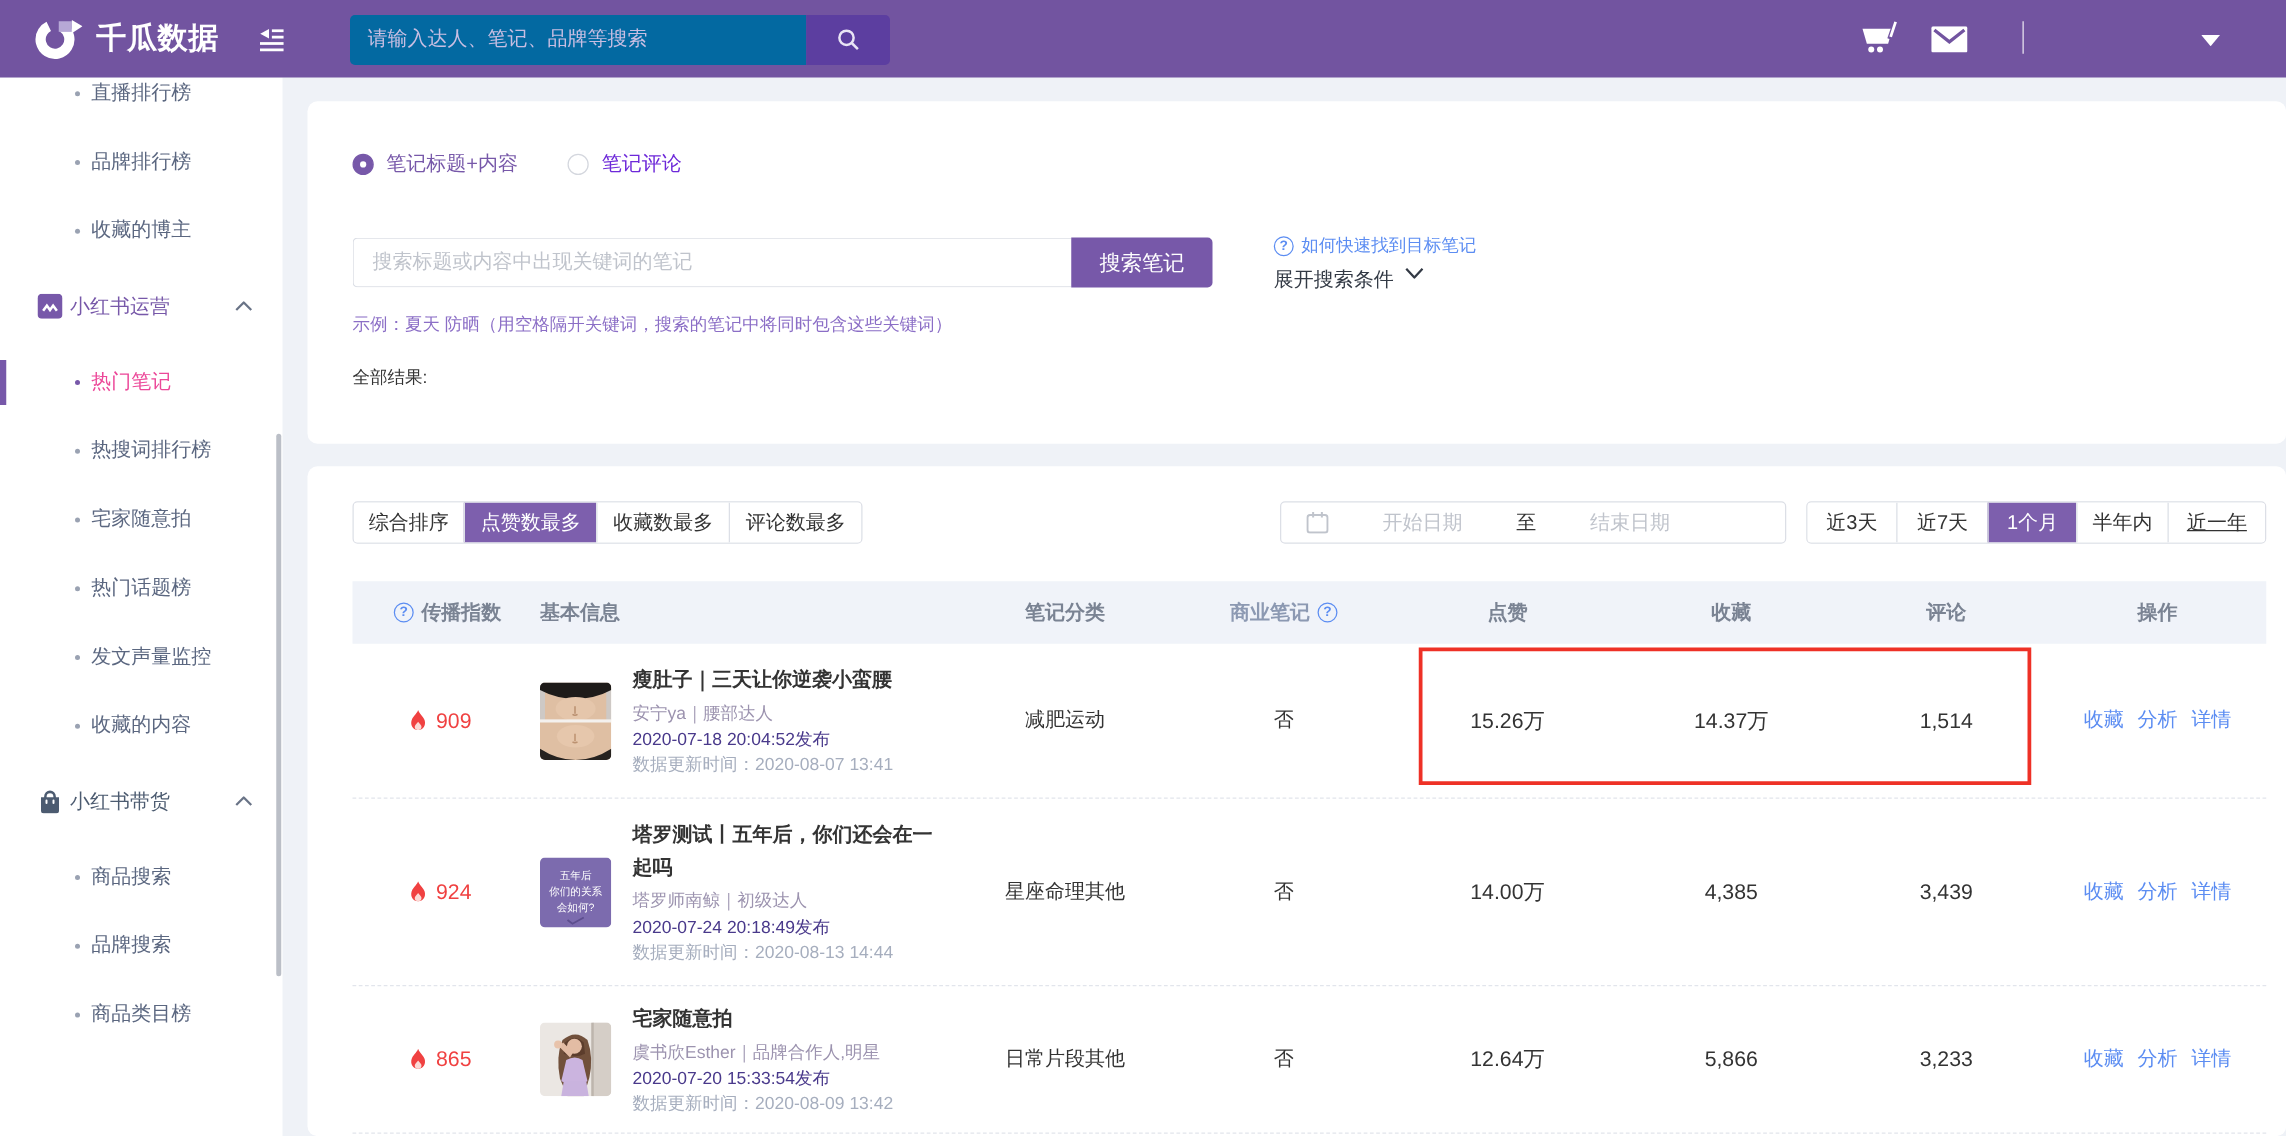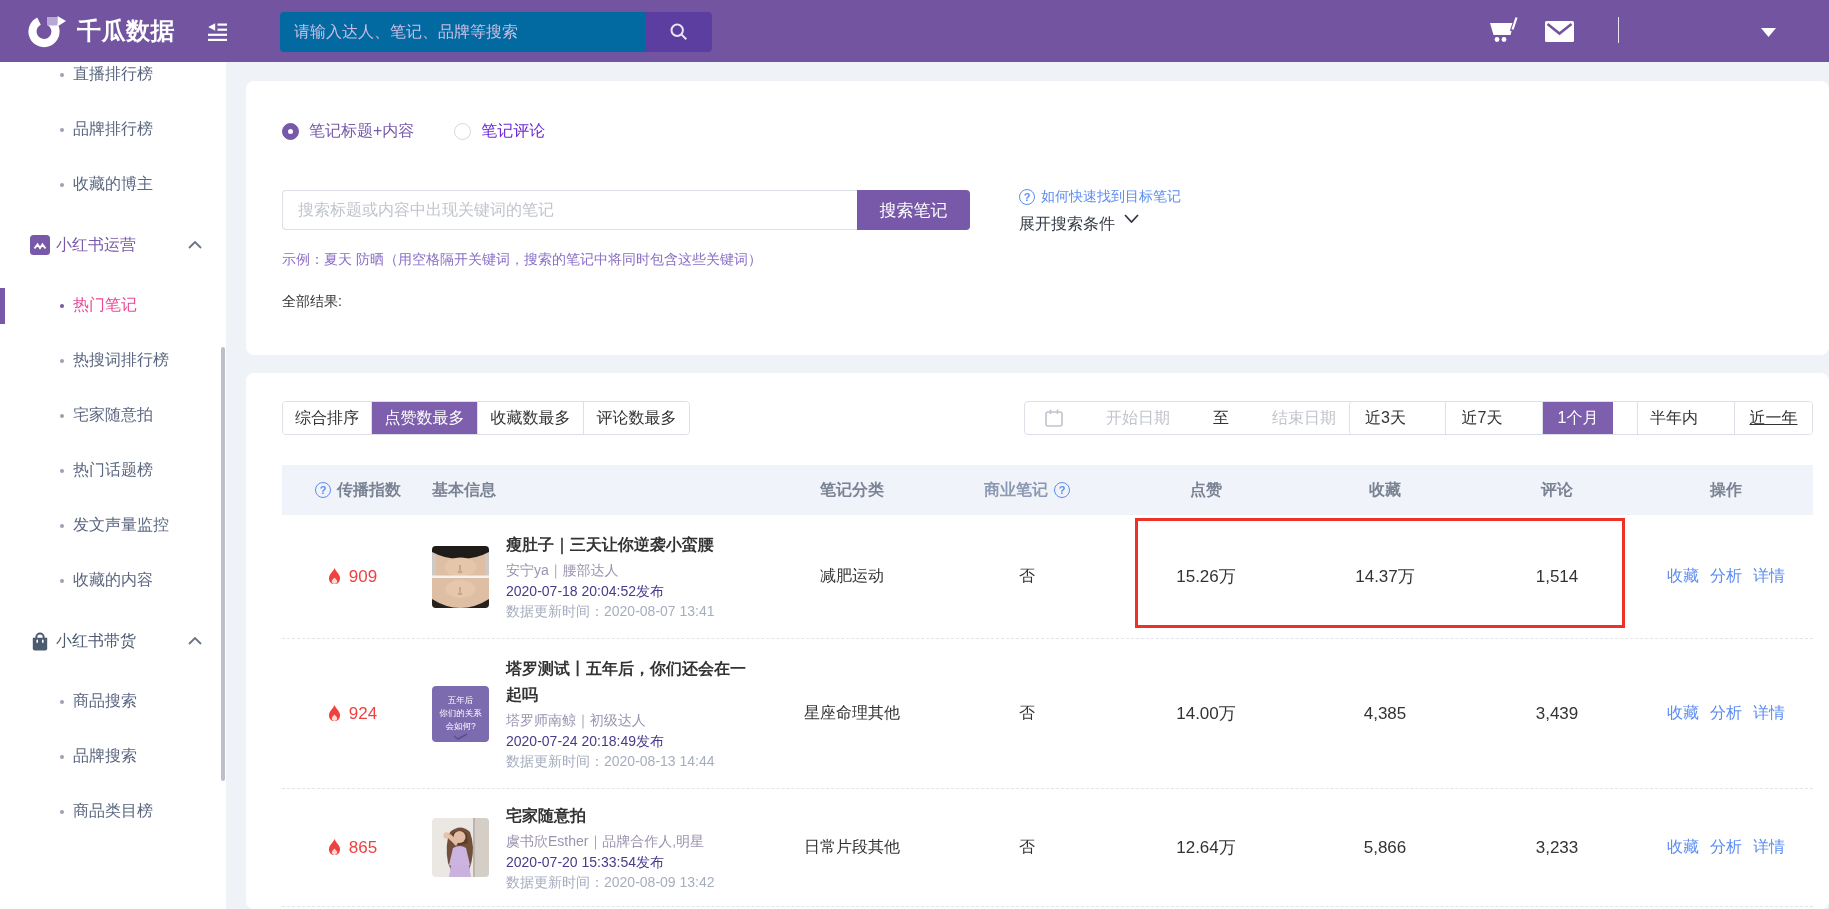--- a/index.html
+++ b/index.html
@@ -57,21 +57,21 @@
 
   
   .q { width:16px; height:16px; border-radius:50%; border:1px solid currentColor; font-size:11px; font-weight:700; display:inline-flex; align-items:center; justify-content:center; color:#5C8DF2; flex:none; }
 
   
   .btn-group { position:absolute; top:28px; height:34px; display:flex; border:1px solid #DCDFE6; border-radius:4px; overflow:hidden; background:#fff; }
   .btn-group .gbtn { height:100%; display:flex; align-items:center; justify-content:center; font-size:16px; color:#333; cursor:pointer; border-left:1px solid #DCDFE6; background:#fff; }
   .btn-group .gbtn:first-child { border-left:none;text-align:center; }
   .btn-group .gbtn.active { background:#7D5FAD; color:#fff; }
   #sortGroup { left:36px; }
-  #timeGroup { right:16px;gap:24px; }
+  #timeGroup { right:16px; }
   .datebox { position:absolute; left:778px; top:28px; width:405px; height:34px; border:1px solid #DCDFE6; border-radius:4px; background:#fff; display:flex; align-items:center; cursor:pointer; }
   .datebox .cal { margin-left:20px; flex:none; }
   .datebox .dph { width:150px; text-align:center; font-size:16px; color:#C0C4CC; }
   .datebox .dto { font-size:16px; color:#333; flex:none; }
 
   
   .ntable { position:absolute; left:36px; top:92px; width:1531px; }
   .thead { height:50px; background:#F0F3F9; display:flex; align-items:center; font-size:16px; font-weight:700; color:#7A8393; }
   .tc { flex:none; display:flex; align-items:center; justify-content:center; }
   .tc1 { width:140px; } .tc2 { width:380px; justify-content:flex-start; padding-left:10px; }

